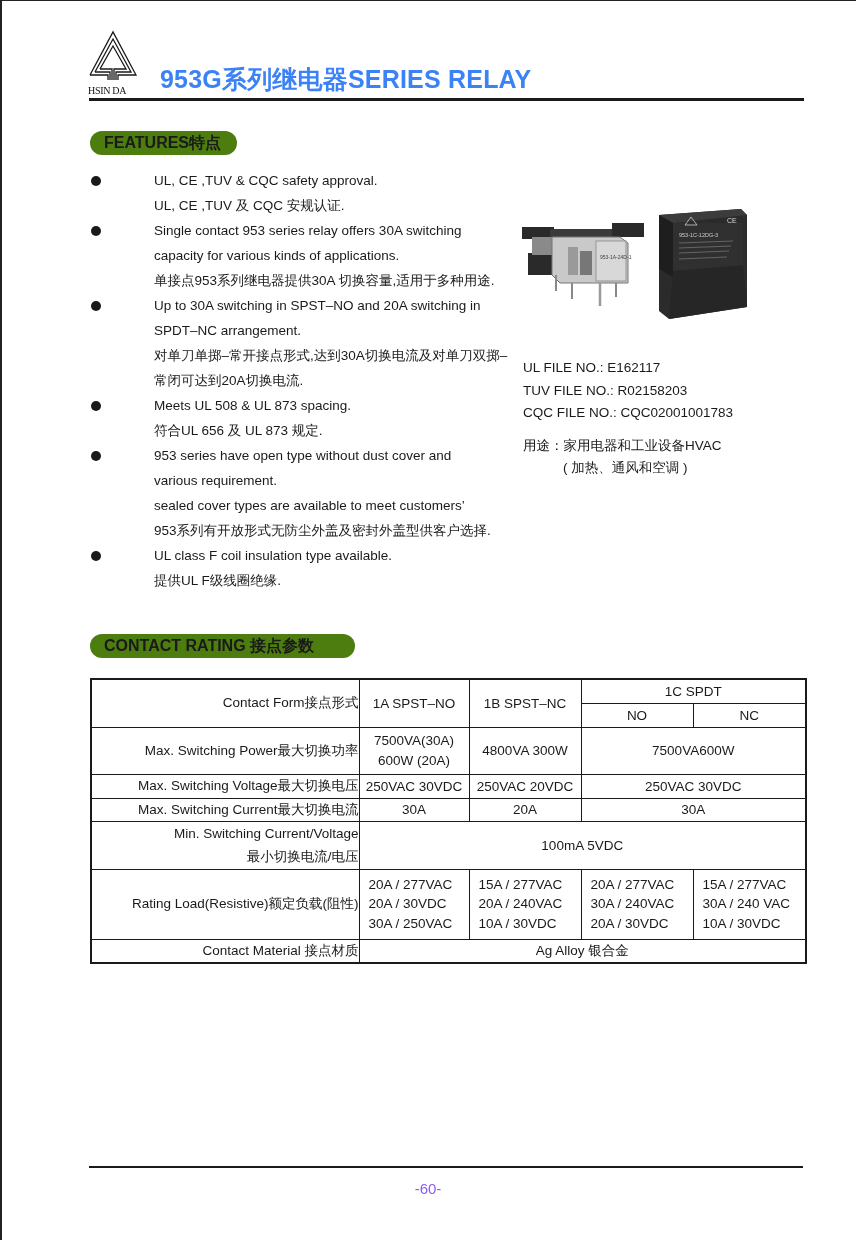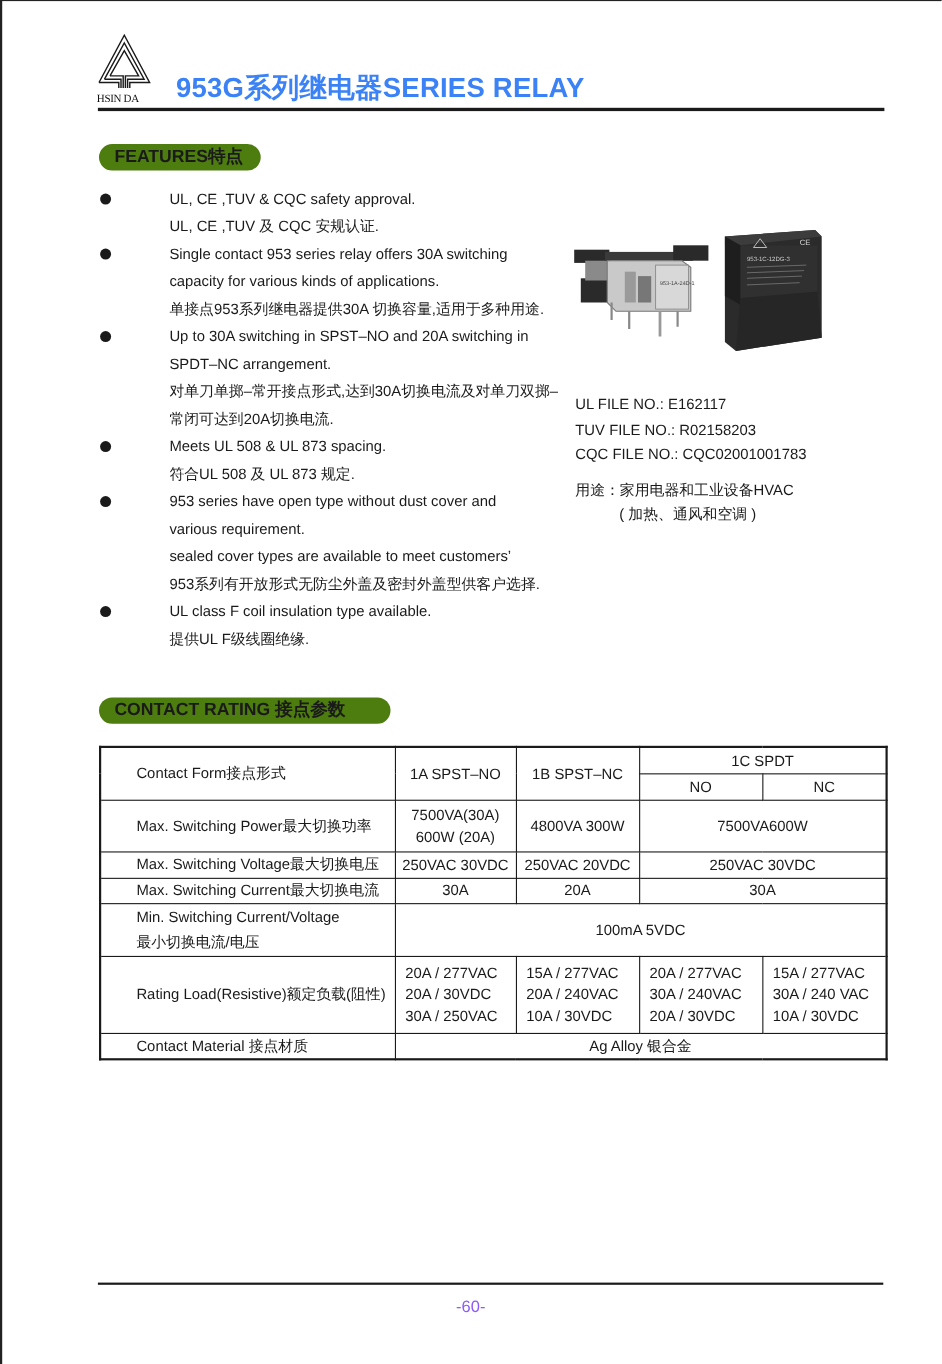--- a/index.html
+++ b/index.html
@@ -36,21 +36,21 @@
   .file-info { position: absolute; left: 523px; top: 357px; font-size: 13.5px; }
   .file-info .line { display: block; height: 22.5px; line-height: 22px; white-space: nowrap; }
   .usage { position: absolute; left: 523px; top: 435px; font-size: 13.5px; }
   .usage .line { display: block; height: 22px; line-height: 22px; white-space: nowrap; }
   .usage .indent { padding-left: 40px; }
 
   
   .rating-table { position: absolute; left: 90px; top: 678px; width: 715px; border-collapse: collapse;
     font-size: 13.5px; border: 2px solid #1a1a1a; table-layout: fixed; }
   .rating-table td { border: 1px solid #1a1a1a; padding: 0; vertical-align: middle; }
-  .rating-table td.label { padding-left: 32px; text-align: left; }
+  .rating-table td.label { padding-left: 32px; text-align: right; }
   .rating-table td.c { text-align: center; }
   .rating-table td.l { text-align: left; padding-left: 9px; }
   .rating-table .ml { display: block; line-height: 19.5px; white-space: nowrap; }
 
   
   .footer-rule { position: absolute; left: 89px; top: 1166px; width: 714px; height: 2px; background: #1a1a1a; }
   .page-number { position: absolute; left: 0; width: 856px; top: 1180px; text-align: center; font-size: 15px; color: #8b5cf6; }
 </style>
 </head>
 <body>
@@ -91,21 +91,21 @@
   <div class="feature">
     <span class="bullet"></span>
     <span class="line">Up to 30A switching in SPST–NO and 20A switching in</span>
     <span class="line">SPDT–NC arrangement.</span>
     <span class="line">对单刀单掷–常开接点形式,达到30A切换电流及对单刀双掷–</span>
     <span class="line">常闭可达到20A切换电流.</span>
   </div>
   <div class="feature">
     <span class="bullet"></span>
     <span class="line">Meets UL 508 &amp; UL 873 spacing.</span>
-    <span class="line">符合UL 508 及 UL 873 规定.</span>
+    <span class="line">符合UL 656 及 UL 873 规定.</span>
   </div>
   <div class="feature">
     <span class="bullet"></span>
     <span class="line">953 series have open type without dust cover and</span>
     <span class="line">various requirement.</span>
     <span class="line">sealed cover types are available to meet customers’</span>
     <span class="line">953系列有开放形式无防尘外盖及密封外盖型供客户选择.</span>
   </div>
   <div class="feature">
     <span class="bullet"></span>

